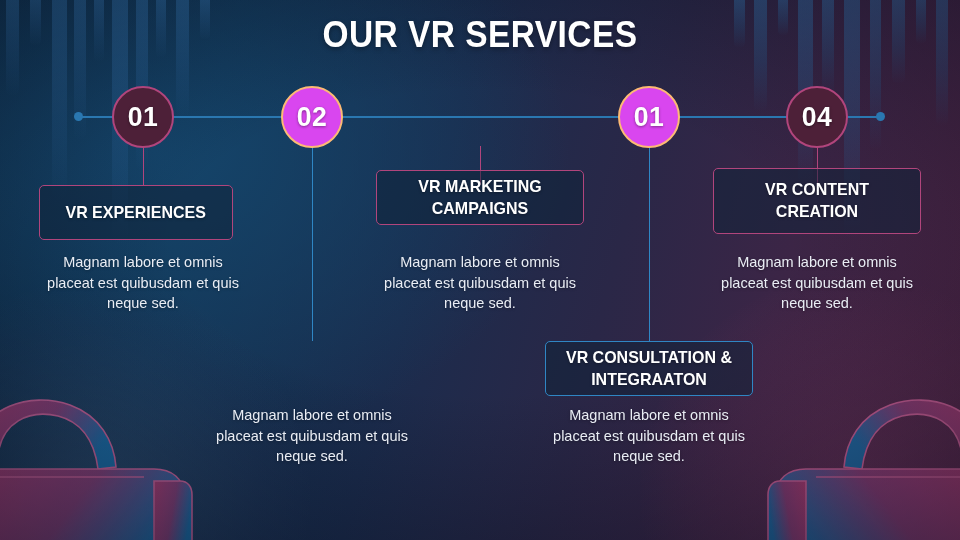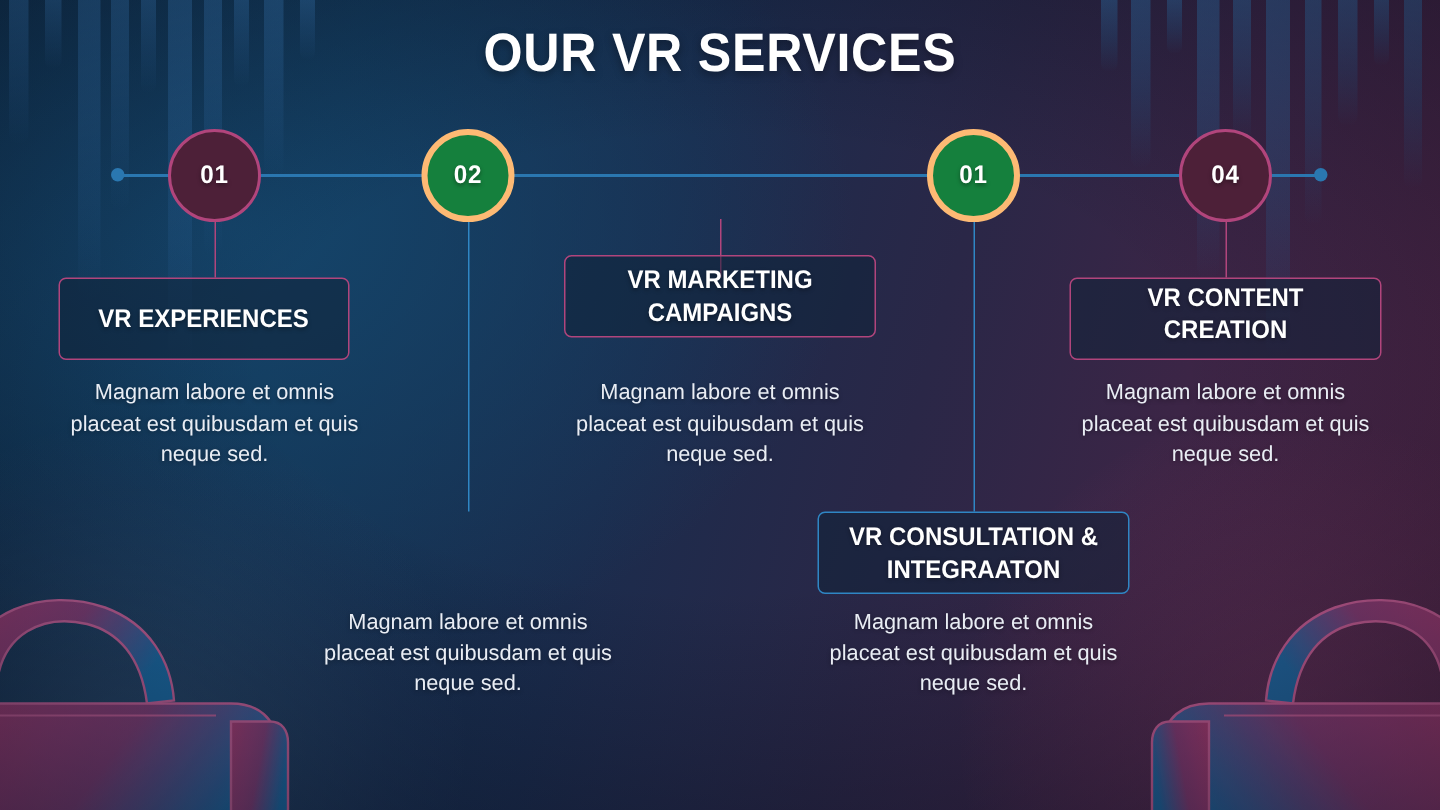--- a/index.html
+++ b/index.html
@@ -72,25 +72,25 @@
     background:#2a77b0;
   }
   .axis-dot {
     position:absolute; top:112px; width:9px; height:9px;
     border-radius:50%; background:#2a77b0;
   }
 
   .circle {
     position:absolute; width:62px; height:62px; border-radius:50%;
     display:flex; align-items:center; justify-content:center;
-    color:#fff; font-size:17px; font-weight:bold; letter-spacing:.5px;
+    color:#fff; font-size:28px; font-weight:bold; letter-spacing:.5px;
     z-index:4;
   }
   .circle.pink { background:#4d2038; border:2px solid #b1457c; }
-  .circle.blue { background:#15803d; border:4px solid #fdba74; }
+  .circle.blue { background:#d946ef; border:2px solid #fdba74; }
   .circle span { transform:scaleX(.95); display:inline-block; text-shadow:0 1px 3px rgba(0,0,0,.4); }
 
   .stem { position:absolute; width:1.6px; z-index:2; }
   .stem.pink { background:#b1457c; }
   .stem.blue { background:#2f86c4; }
 
   .card {
     position:absolute; z-index:3;
     border-radius:5px;
     background:rgba(16,34,56,.55);
@@ -231,18 +231,18 @@
   <div class="stem blue" style="left:648.5px; top:146px; height:195px;"></div>
   <div class="card blue" style="left:545px; top:341px; width:208px; height:55px;">
     <span>VR CONSULTATION &amp; INTEGRAATON</span>
   </div>
   <div class="desc" style="left:550px; top:405px; width:198px;">Magnam labore et omnis placeat est quibusdam et quis neque sed.</div>
 
   <div class="circle pink" style="left:786px; top:86px;">
     <span>04</span>
   </div>
   <div class="stem pink" style="left:816.5px; top:146px; height:39px;"></div>
-  <div class="card pink" style="left:713px; top:185px; width:208px; height:55px;align-items:flex-end;">
+  <div class="card pink" style="left:713px; top:168px; width:208px; height:66px;">
     <span>VR CONTENT CREATION</span>
   </div>
   <div class="desc" style="left:718px; top:252px; width:198px;">Magnam labore et omnis placeat est quibusdam et quis neque sed.</div>
 
 </div>
 
 </body></html>

